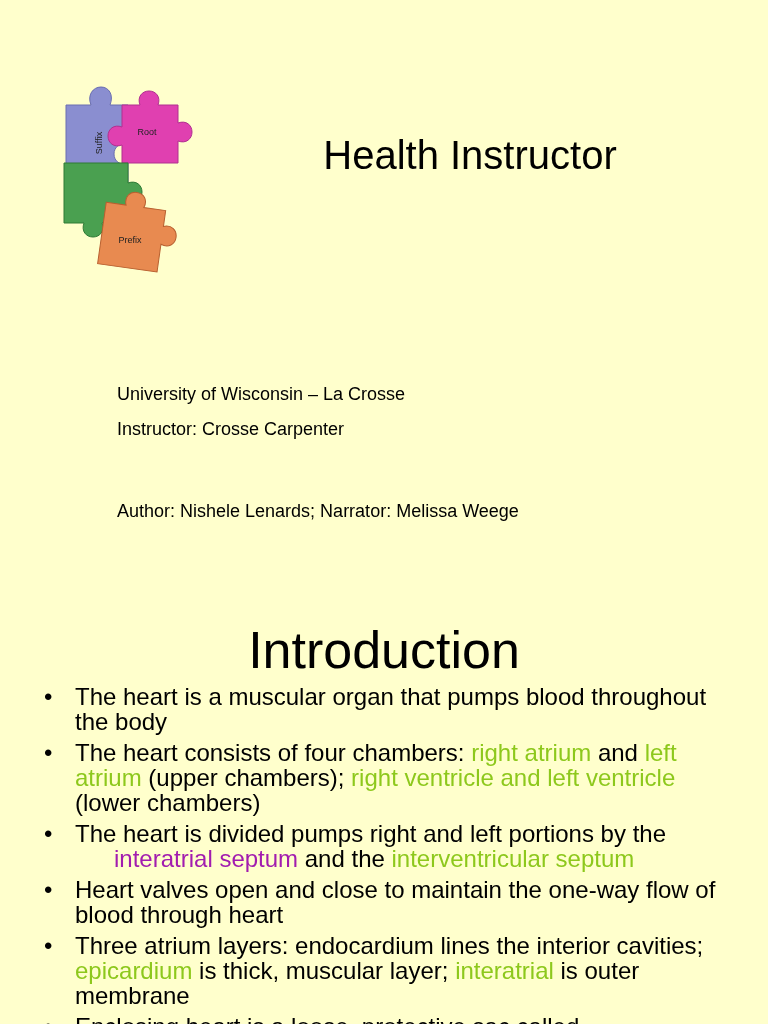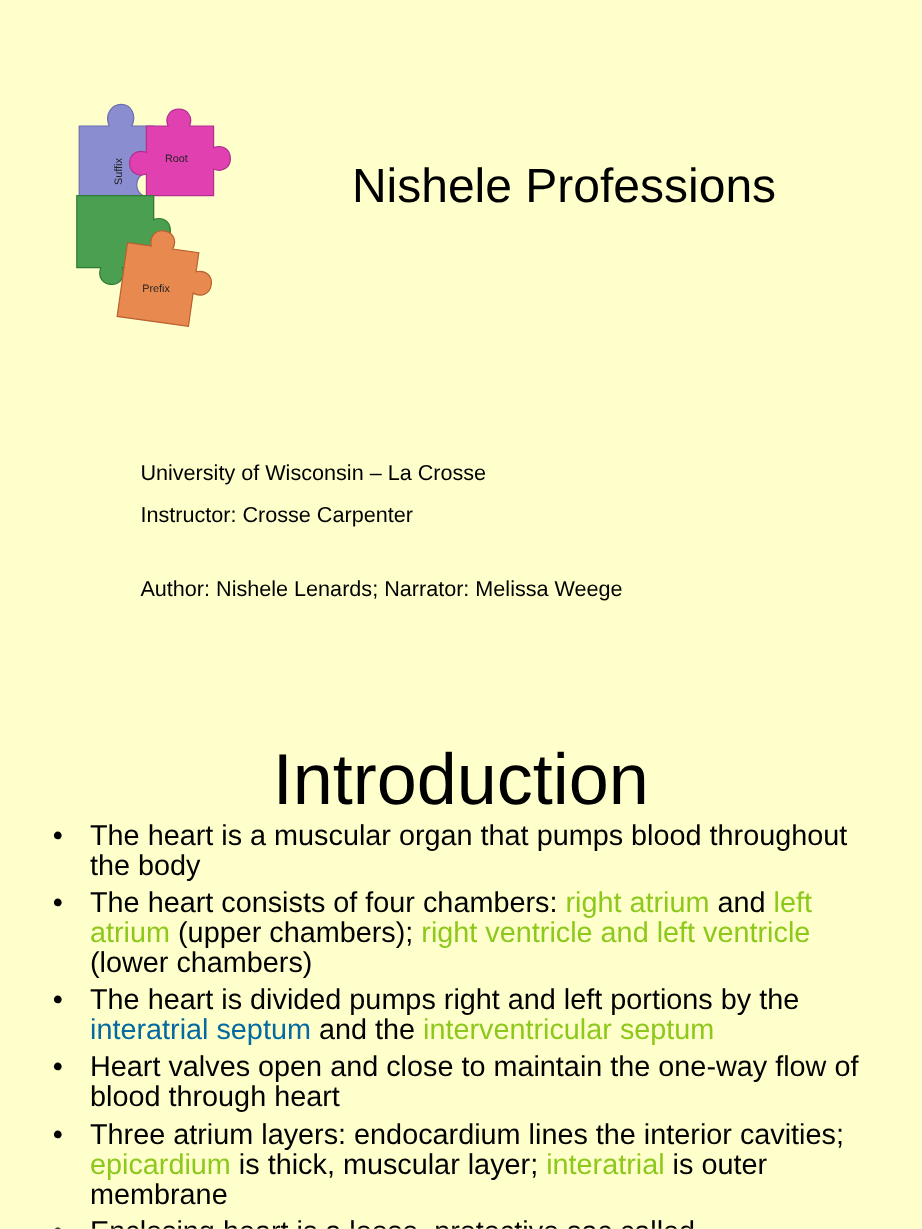--- a/index.html
+++ b/index.html
@@ -4,21 +4,21 @@
 <style>
   html, body { margin:0; padding:0; }
   body { width:768px; height:1024px; overflow:hidden; background:#ffffcc; font-family:"Liberation Sans", sans-serif; color:#000; position:relative; }
   .slide { position:absolute; left:0; width:754px; }
   #slide1 { top:0; height:576px; }
   #slide2 { top:576px; height:448px; }
   .logo { position:absolute; left:58px; top:85px; width:145px; height:195px; }
   .title { position:absolute; left:225px; top:130px; width:490px; text-align:center; font-size:40px; line-height:51px; }
   .subtitle { position:absolute; left:225px; top:249px; width:502px; text-align:center; font-size:26px; line-height:32px; }
   .info { position:absolute; left:117px; font-size:18px; line-height:22px; }
-  .h2 { position:absolute; top:48px; left:0; width:768px; text-align:center; font-size:60px; line-height:52px; }
+  .h2 { position:absolute; top:48px; left:0; width:768px; text-align:center; font-size:52px; line-height:52px; }
   ul.bullets { position:absolute; left:44px; top:108px; width:690px; margin:0; padding:0; list-style:none; }
   ul.bullets li { position:relative; padding-left:31px; font-size:24px; line-height:25px; margin-bottom:6px; transform-origin:left; }
   ul.bullets li .dot { position:absolute; left:0; top:0; }
   .hl { color:#8dc81c; }
 </style>
 </head>
 <body>
 
 <div class="slide" id="slide1">
   <svg class="logo" viewBox="0 0 145 195">
@@ -29,31 +29,31 @@
 
     <path d="M6 78 h64 v20 c8 -3 14 2 14 9 c0 7 -6 12 -14 9 v22 h-26 c3 8 -2 14 -9 14 c-7 0 -12 -6 -9 -14 h-20 z" fill="#4aa050" stroke="#2f7a35" stroke-width="1"></path>
 
     <path d="M44 122 h20 c-3 -8 2 -14 9 -14 c7 0 12 6 9 14 h22 v16 c8 -3 14 2 14 9 c0 7 -6 12 -14 9 v28 h-60 z" fill="#e88a50" stroke="#b86030" stroke-width="1" transform="rotate(8 80 150)"></path>
     <text x="40" y="62" font-size="9" font-family="Liberation Sans, sans-serif" fill="#222" transform="rotate(-90 40 58)" text-anchor="middle">Suffix</text>
     <text x="89" y="50" font-size="9" font-family="Liberation Sans, sans-serif" fill="#222" text-anchor="middle">Root</text>
     <text x="72" y="158" font-size="9" font-family="Liberation Sans, sans-serif" fill="#222" text-anchor="middle">Prefix</text>
   </svg>
 
   <div class="title">
-    <div>Nishele Professions</div>
+    <div>Health Instructor</div>
   </div>
 
   <div class="info" style="top:383px">University of Wisconsin – La Crosse</div>
   <div class="info" style="top:418px">Instructor: Crosse Carpenter</div>
-  <div class="info" style="top:480px">Author: Nishele Lenards; Narrator: Melissa Weege</div>
+  <div class="info" style="top:500px">Author: Nishele Lenards; Narrator: Melissa Weege</div>
 </div>
 
 <div class="slide" id="slide2">
   <div class="h2">Introduction</div>
   <ul class="bullets" id="bullets">
       <li><span class="dot">•</span><span>The heart is a muscular organ that pumps blood throughout the body</span></li>
       <li><span class="dot">•</span><span>The heart consists of four chambers: </span><span class="hl" style="color: rgb(141, 200, 28);">right atrium</span><span> and </span><span class="hl" style="color: rgb(141, 200, 28);">left atrium</span><span> (upper chambers); </span><span class="hl" style="color: rgb(141, 200, 28);">right ventricle and left ventricle</span><span> (lower chambers)</span></li>
-      <li><span class="dot">•</span><span>The heart is divided pumps right and left portions by the </span><span class="hl" style="color: #0369a1;">interatrial septum</span><span> and the </span><span class="hl" style="color: rgb(141, 200, 28);">interventricular septum</span></li>
+      <li><span class="dot">•</span><span>The heart is divided pumps right and left portions by the </span><span class="hl" style="color: #a21caf; margin-left: 39px;">interatrial septum</span><span> and the </span><span class="hl" style="color: rgb(141, 200, 28);">interventricular septum</span></li>
       <li><span class="dot">•</span><span>Heart valves open and close to maintain the one-way flow of blood through heart</span></li>
       <li><span class="dot">•</span><span>Three atrium layers: endocardium lines the interior cavities; </span><span class="hl" style="color: rgb(141, 200, 28);">epicardium</span><span> is thick, muscular layer; </span><span class="hl" style="color: rgb(141, 200, 28);">interatrial</span><span> is outer membrane</span></li>
       <li><span class="dot">•</span><span>Enclosing heart is a loose, protective sac called</span></li>
     </ul>
 </div>
 
 </body></html>

